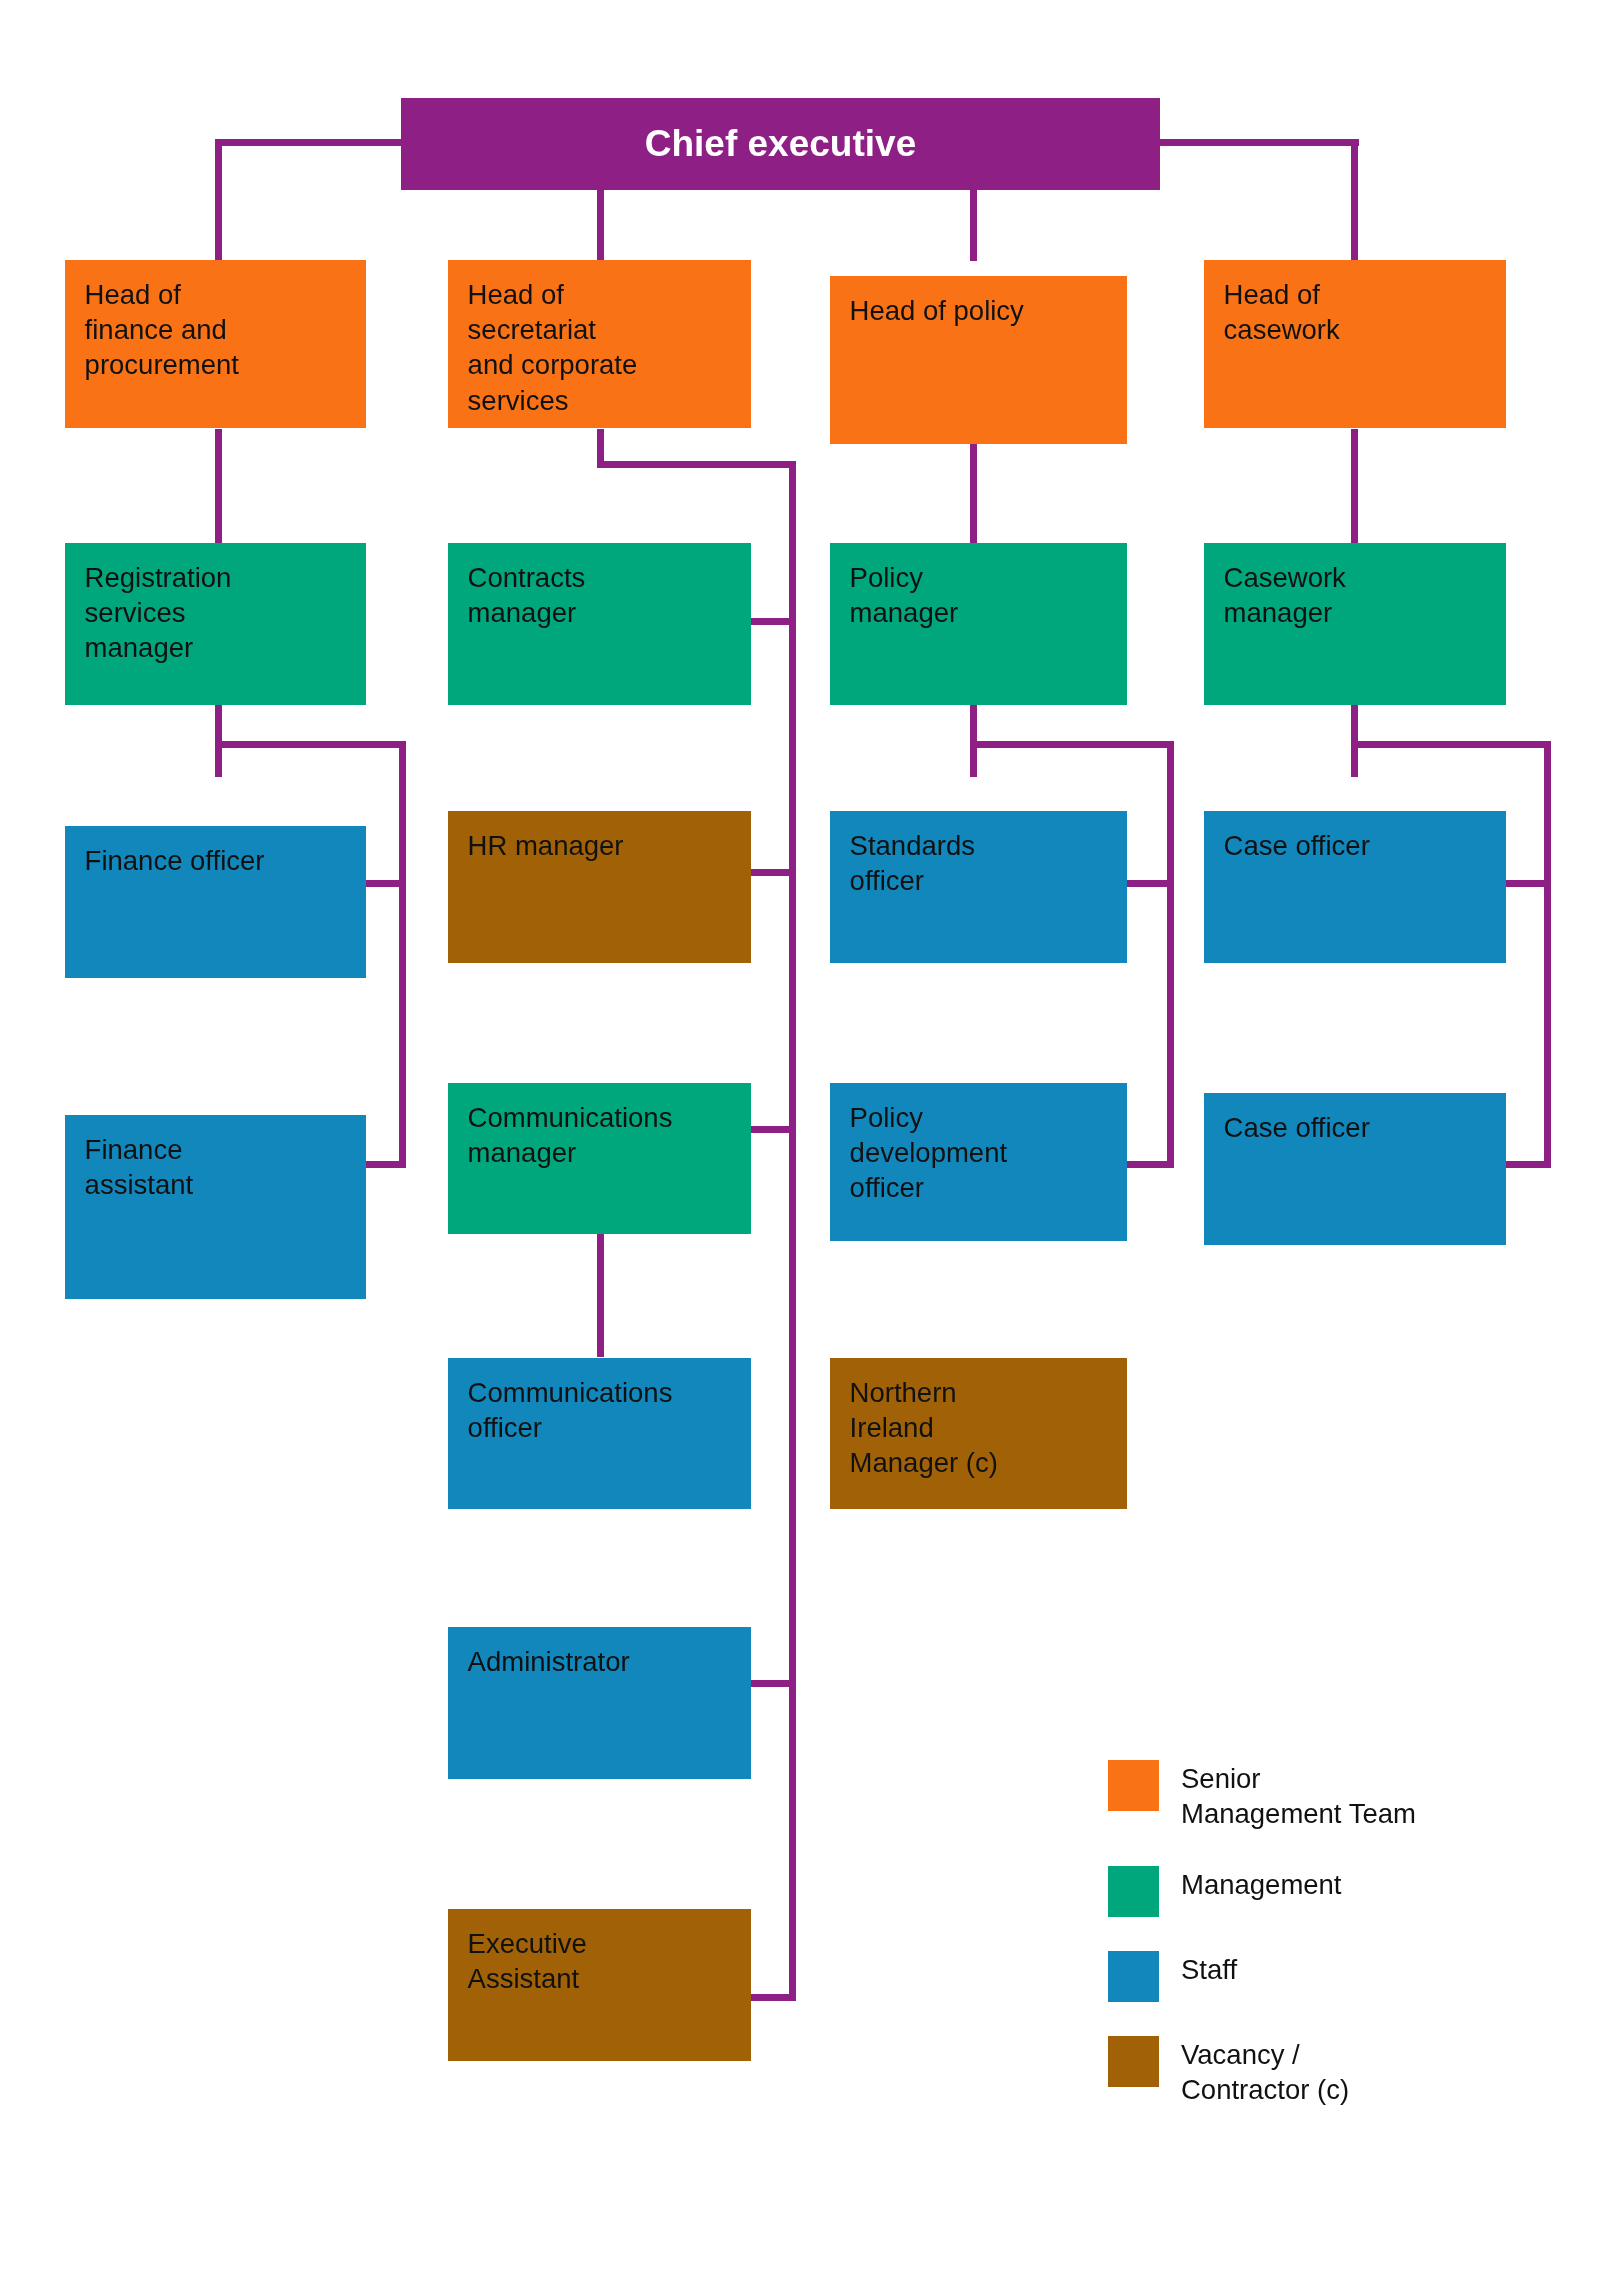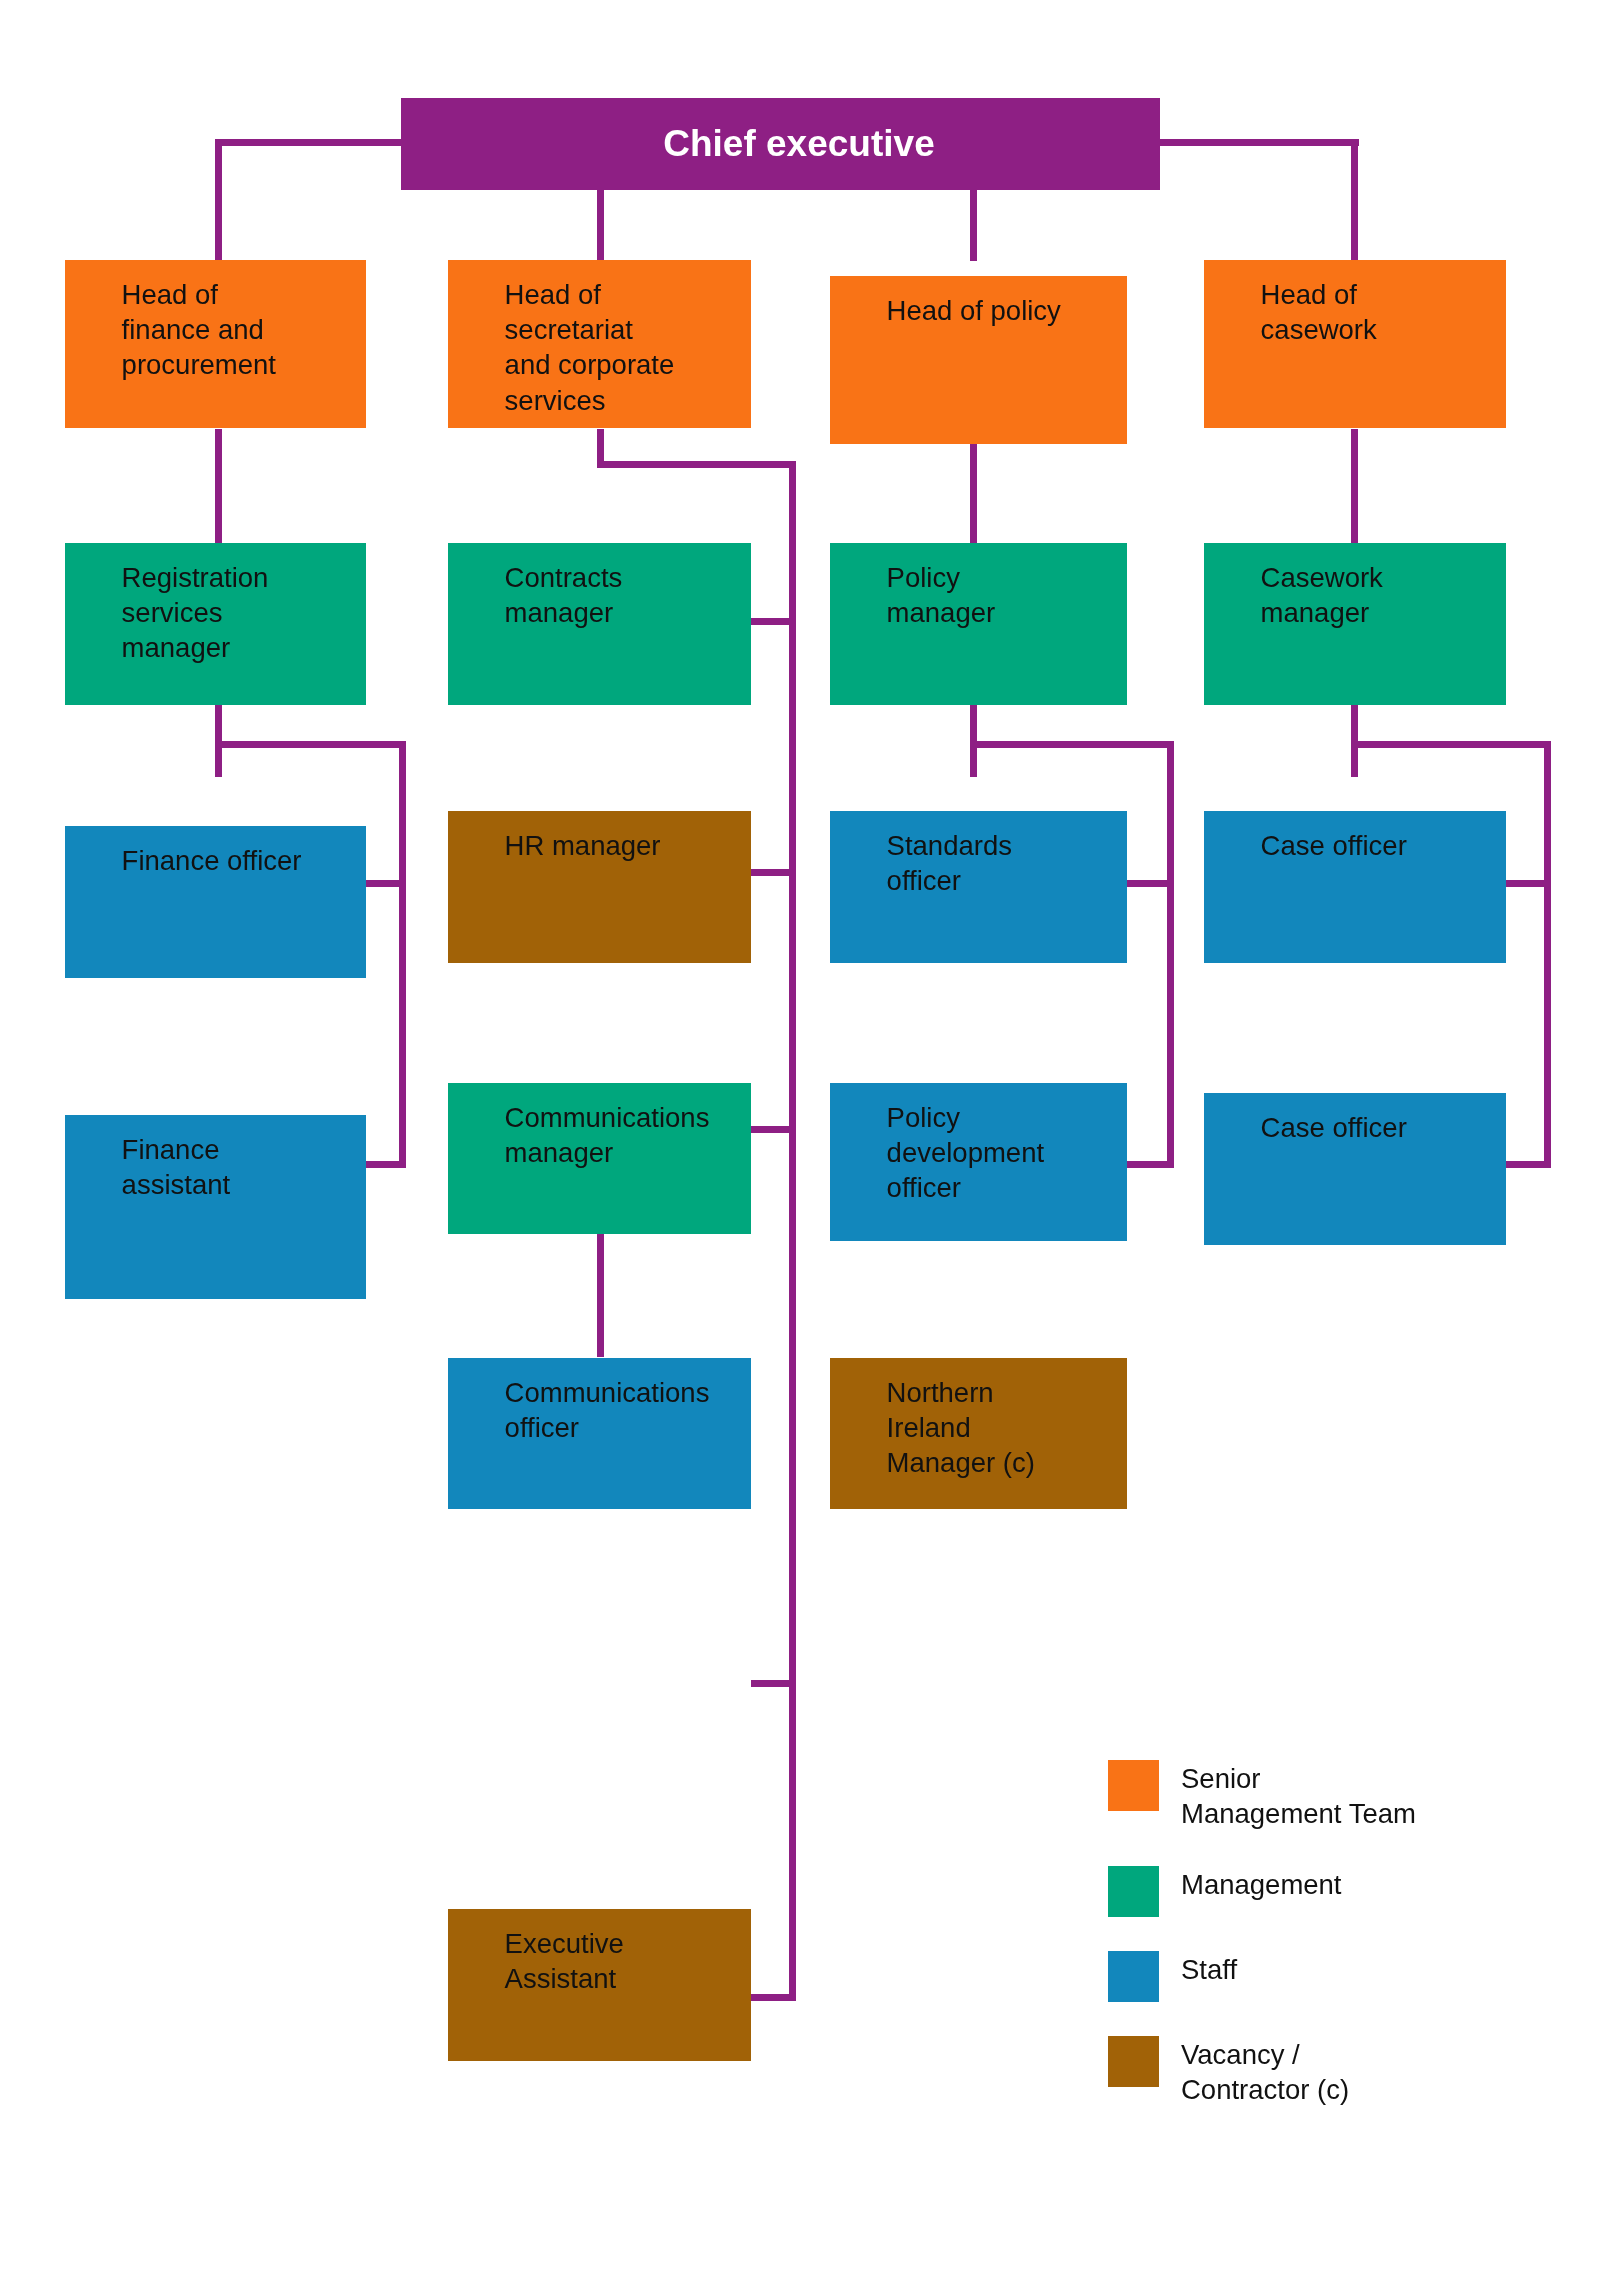--- a/index.html
+++ b/index.html
@@ -16,21 +16,20 @@
     height: 2295px;
     background: #ffffff;
     overflow: hidden;
   }
   .node {
     position: absolute;
     box-sizing: border-box;
     display: flex;
     align-items: flex-start;
     z-index: 3;
-    padding-left: 37px;
   }
   .node .label {
     display: block;
     padding: 0;
     color: #111111;
     line-height: 1.28;
     white-space: pre-line;
   }
 
   
@@ -181,20 +180,23 @@
     <span class="label">HR manager</span>
   </div>
   <div class="node box tier-mgmt" style="left:448px; top:1083px; width:303px; height:151px;">
     <span class="label">Communications
 manager</span>
   </div>
   <div class="node box tier-staff" style="left:448px; top:1358px; width:303px; height:151px;">
     <span class="label">Communications
 officer</span>
   </div>
+  <div class="node box tier-staff" style="left:448px; top:1627px; width:303px; height:152px;">
+    <span class="label">Administrator</span>
+  </div>
   <div class="node box tier-vac" style="left:448px; top:1909px; width:303px; height:152px;">
     <span class="label">Executive
 Assistant</span>
   </div>
 
   <div class="node box tier-smt" style="left:830px; top:276px; width:297px; height:168px;">
     <span class="label">Head of policy</span>
   </div>
   <div class="node box tier-mgmt" style="left:830px; top:543px; width:297px; height:162px;">
     <span class="label">Policy

